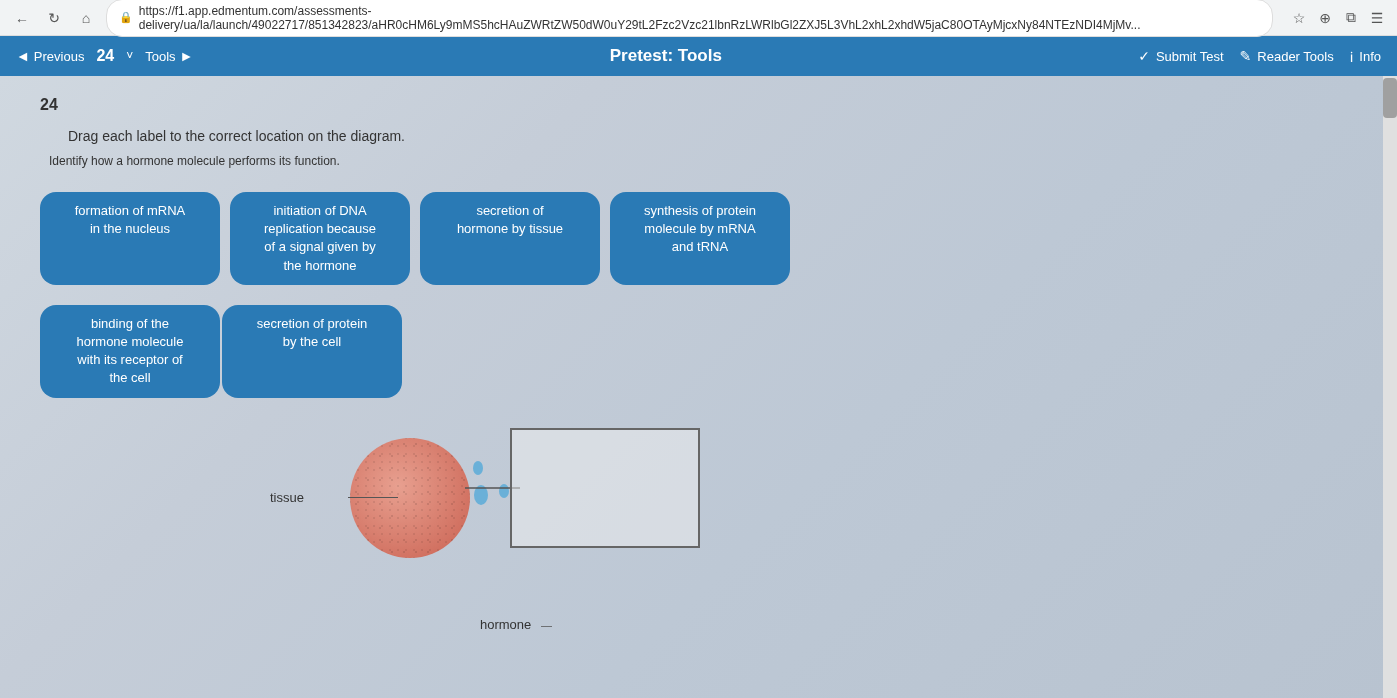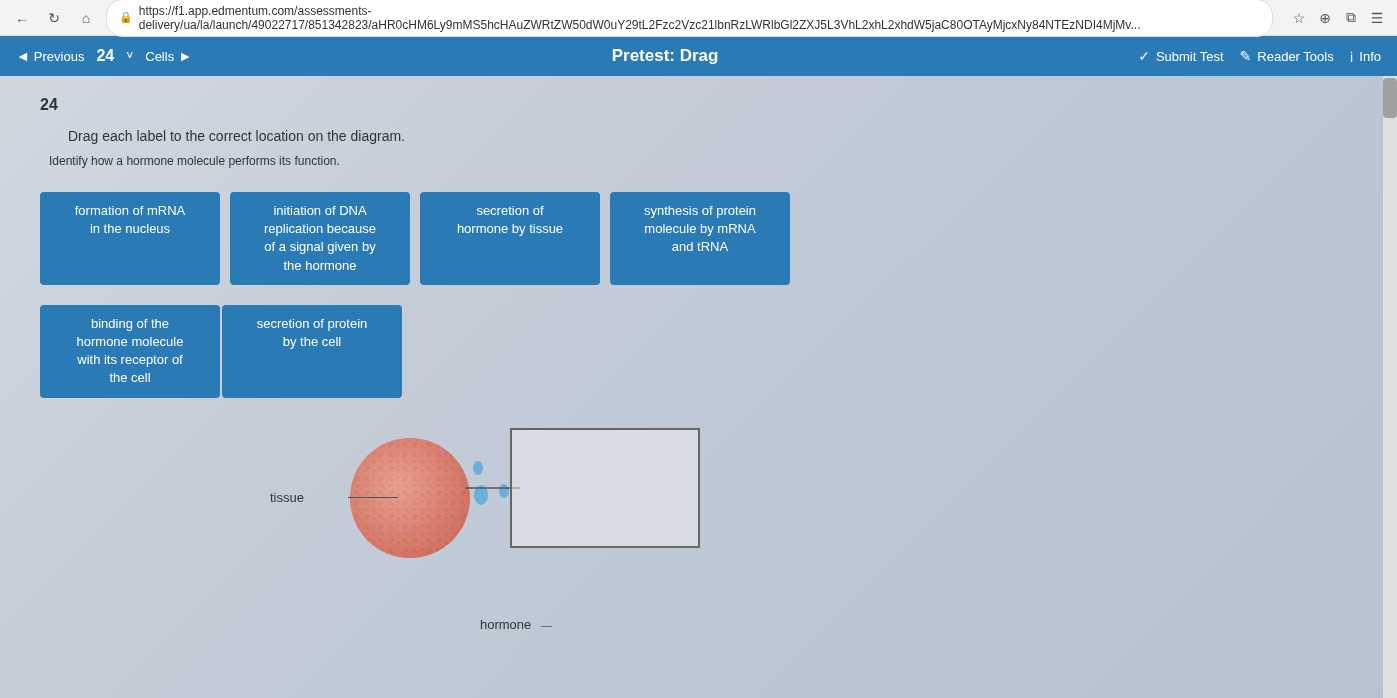--- a/index.html
+++ b/index.html
@@ -136,21 +136,21 @@
       display: flex;
       flex-wrap: wrap;
       gap: 10px;
       margin-bottom: 20px;
     }
 
     .label-box {
       background: #2a7ab5;
       color: white;
       padding: 10px 32px;
-      border-radius: 4px;
+      border-radius: 16px;
       font-size: 13px;
       text-align: center;
       cursor: grab;
       min-width: 120px;
       max-width: 180px;
       line-height: 1.4;
       user-select: none;
     }
 
     
@@ -271,24 +271,24 @@
 </div>
 
 <div class="app-header">
   <div class="nav-prev">
     <span class="nav-arrow">◄</span>
     <span>Previous</span>
   </div>
   <div class="page-num">24</div>
   <span class="page-dropdown">˅</span>
   <div class="nav-next">
-    <span>Cells</span>
+    <span>Tools</span>
     <span class="nav-arrow">►</span>
   </div>
-  <div class="header-title">Pretest: Drag</div>
+  <div class="header-title">Pretest: Tools</div>
   <div class="header-actions">
     <div class="header-btn">
       <span class="icon">✓</span>
       <span>Submit Test</span>
     </div>
     <div class="header-btn">
       <span class="icon">✎</span>
       <span>Reader Tools</span>
     </div>
     <div class="header-btn">

